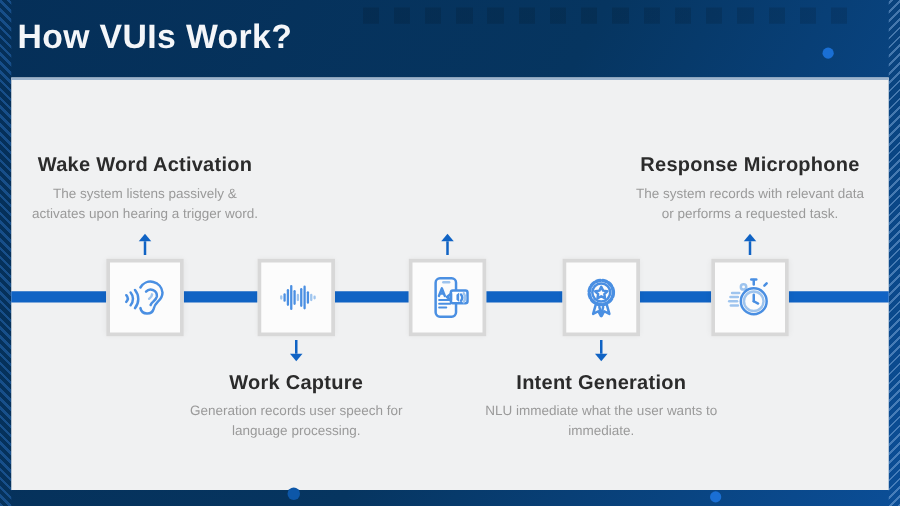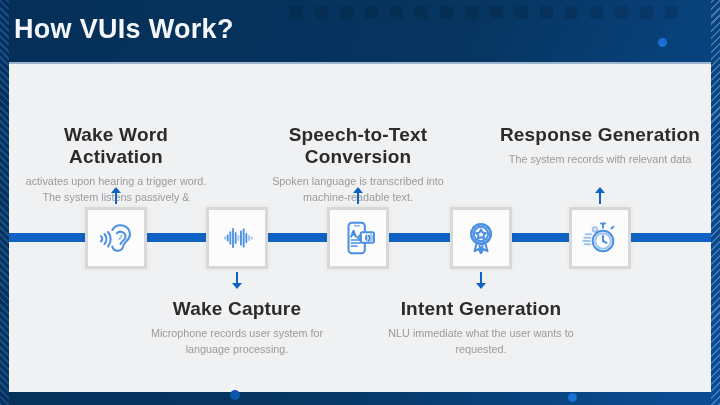--- a/index.html
+++ b/index.html
@@ -36,21 +36,21 @@
   .arrow{position:absolute;width:10px;height:17px;display:flex;flex-direction:column;align-items:center;}
   .arrow .head{width:0;height:0;border-left:5px solid transparent;border-right:5px solid transparent;}
   .arrow .stem{width:2.5px;flex:1;background:#1063c4;}
   .arrow.up{top:123px}.arrow.up .head{border-bottom:6px solid #1063c4;}
   .arrow.down{top:208px;flex-direction:column-reverse}.arrow.down .head{border-top:6px solid #1063c4;}
   .ar1{left:102px}.ar2{left:223px}.ar3{left:344px}.ar4{left:467px}.ar5{left:586px}
   
   .step-text{position:absolute;width:202px;text-align:center;}
   .step-text.top{top:60px}.step-text.bottom{top:234px}
   .tx1{left:6px}.tx2{left:127px}.tx3{left:248px}.tx4{left:371px}.tx5{left:490px}
-  .step-title{font-size:19px;font-weight:700;color:#2b2b2b;margin:0 0 5px 0;letter-spacing:.2px;}
+  .step-title{font-size:16px;font-weight:700;color:#2b2b2b;margin:0 0 5px 0;letter-spacing:.2px;}
   .step-desc{font-size:10.8px;color:#9a9a9a;line-height:1.5;}
   .step-desc span{display:block;}
   svg{display:block;}
 </style>
 </head>
 <body>
 
 <div class="stage">
   <div class="edge-left"></div>
   <div class="edge-right"></div>
@@ -59,22 +59,22 @@
     <h1 class="title">How VUIs Work?</h1>
   </div>
   <span class="dot dot-header"></span>
 
   <div class="panel">
     <div class="timeline"></div>
 
     <div class="step-text top tx1">
       <div class="step-title">Wake Word Activation</div>
       <div class="step-desc">
+        <span>The system listens passively &amp;</span>
         <span>activates upon hearing a trigger word.</span>
-        <span>The system listens passively &amp;</span>
       </div>
     </div>
     <div class="arrow up ar1">
         <i class="head"></i>
         <i class="stem"></i>
       </div>
     <div class="icon-box ib1">
       <span>
         <svg width="40" height="40" viewBox="0 0 24 24" fill="none" stroke="#4a8fe2" stroke-width="1.2" stroke-linecap="round" stroke-linejoin="round">
           <path d="M3 10.9c.9 1 .9 2.3 0 3.2"></path>
@@ -106,34 +106,27 @@
               <path d="M20.8 11.6v.8"></path>
           </g>
         </svg>
       </span>
     </div>
     <div class="arrow down ar2">
         <i class="head"></i>
         <i class="stem"></i>
       </div>
     <div class="step-text bottom tx2">
-      <div class="step-title">Wake Capture</div>
-      <div class="step-desc">
-        <span>Microphone records user system for</span>
+      <div class="step-title">Work Capture</div>
+      <div class="step-desc">
+        <span>Generation records user speech for</span>
         <span>language processing.</span>
       </div>
     </div>
 
-    <div class="step-text top tx3">
-      <div class="step-title">Speech-to-Text Conversion</div>
-      <div class="step-desc">
-        <span>Spoken language is transcribed into</span>
-        <span>machine-readable text.</span>
-      </div>
-    </div>
     <div class="arrow up ar3">
         <i class="head"></i>
         <i class="stem"></i>
       </div>
     <div class="icon-box ib3">
       <span>
         <svg width="40" height="40" viewBox="0 0 24 24" fill="none" stroke="#4a8fe2" stroke-width="1.2" stroke-linecap="round" stroke-linejoin="round">
           <rect x="6.3" y="2.8" width="9.8" height="18.4" rx="2.1"></rect>
           <path d="M10 4.7h2.8" stroke="#9ec4ee"></path>
           <path d="M7.9 11.2 9.3 7.6l1.4 3.6M8.4 10.1h1.8"></path>
@@ -159,28 +152,29 @@
       </span>
     </div>
     <div class="arrow down ar4">
         <i class="head"></i>
         <i class="stem"></i>
       </div>
     <div class="step-text bottom tx4">
       <div class="step-title">Intent Generation</div>
       <div class="step-desc">
         <span>NLU immediate what the user wants to</span>
-        <span>requested.</span>
+        <span>immediate.</span>
       </div>
     </div>
 
     <div class="step-text top tx5">
-      <div class="step-title">Response Generation</div>
+      <div class="step-title">Response Microphone</div>
       <div class="step-desc">
         <span>The system records with relevant data</span>
+        <span>or performs a requested task.</span>
       </div>
     </div>
     <div class="arrow up ar5">
         <i class="head"></i>
         <i class="stem"></i>
       </div>
     <div class="icon-box ib5">
       <span>
         <svg width="40" height="40" viewBox="0 0 24 24" fill="none" stroke="#4a8fe2" stroke-width="1.2" stroke-linecap="round" stroke-linejoin="round">
           <g stroke="#9ec4ee">

